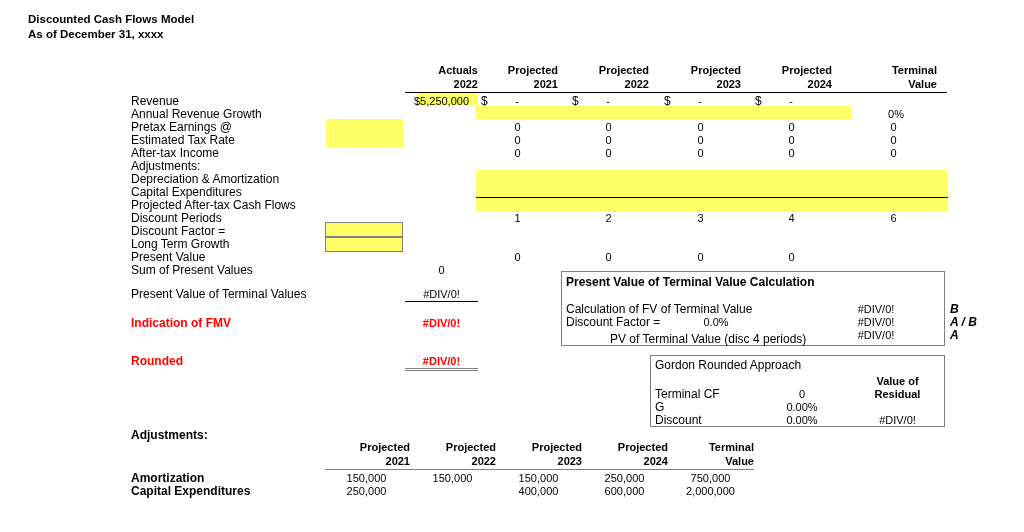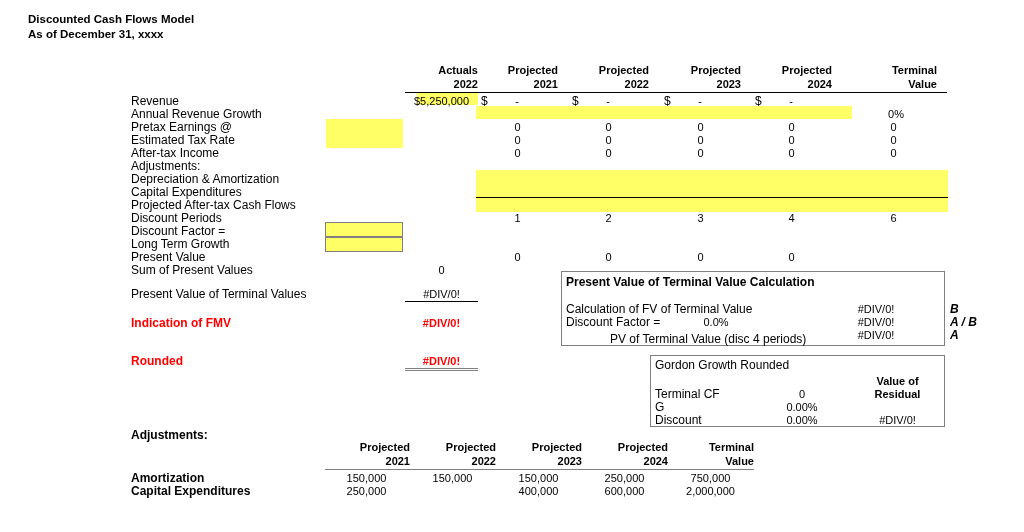--- a/index.html
+++ b/index.html
@@ -177,21 +177,21 @@
 <div class="abs lbl" style="left:566px; top:316px;">Discount Factor  =</div>
 <div class="abs num" style="left:680px; top:316px; width:72px;">0.0%</div>
 <div class="abs num" style="left:840px; top:316px; width:72px;">#DIV/0!</div>
 <div class="abs lbl bi" style="left:950px; top:316px;">A / B</div>
 
 <div class="abs lbl" style="left:566px; top:333px;padding-left:44px;">PV of Terminal Value (disc 4 periods)</div>
 <div class="abs num" style="left:840px; top:329px; width:72px;">#DIV/0!</div>
 <div class="abs lbl bi" style="left:950px; top:329px;">A</div>
 
 <div class="abs panel" style="left:650px; top:355px; width:295px; height:72px;"></div>
-<div class="abs lbl" style="left:655px; top:359px;">Gordon Growth Rounded</div>
+<div class="abs lbl" style="left:655px; top:359px;">Gordon Rounded Approach</div>
 
 <div class="abs ctr bold" style="left:855px; top:375px; width:85px; text-align:center;">Value of</div>
 <div class="abs ctr bold" style="left:855px; top:388px; width:85px; text-align:center;">Residual</div>
 
 <div class="abs lbl" style="left:655px; top:388px;">Terminal CF</div>
 <div class="abs num" style="left:770px; top:388px; width:64px;">0</div>
 <div class="abs num" style="left:855px; top:388px; width:85px;"></div>
 
 <div class="abs lbl" style="left:655px; top:401px;">G</div>
 <div class="abs num" style="left:770px; top:401px; width:64px;">0.00%</div>

